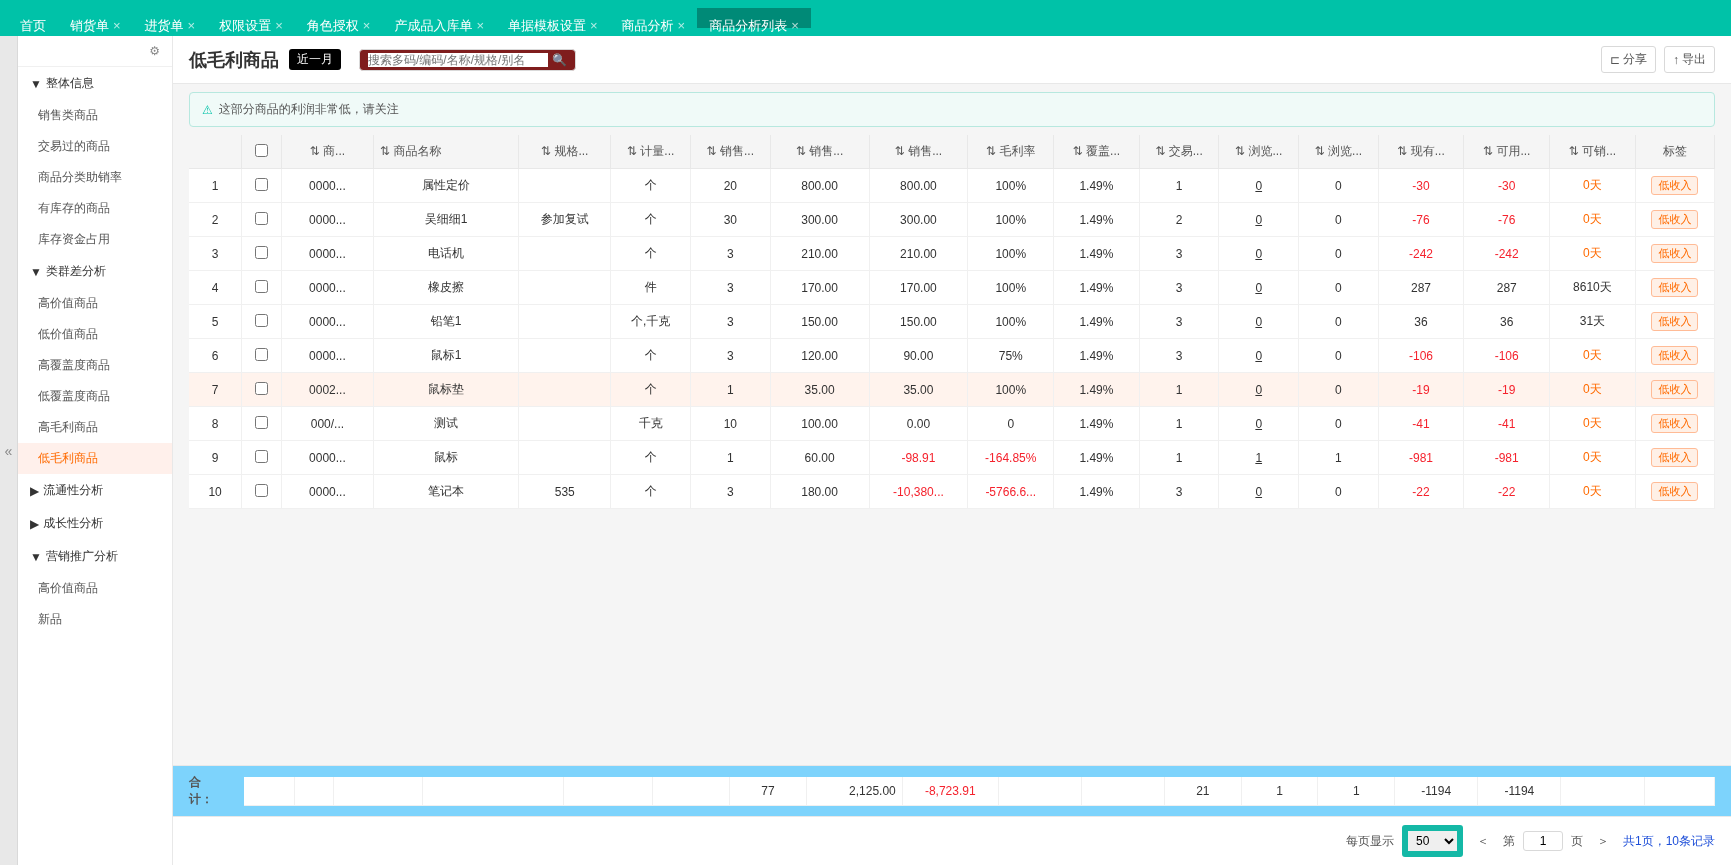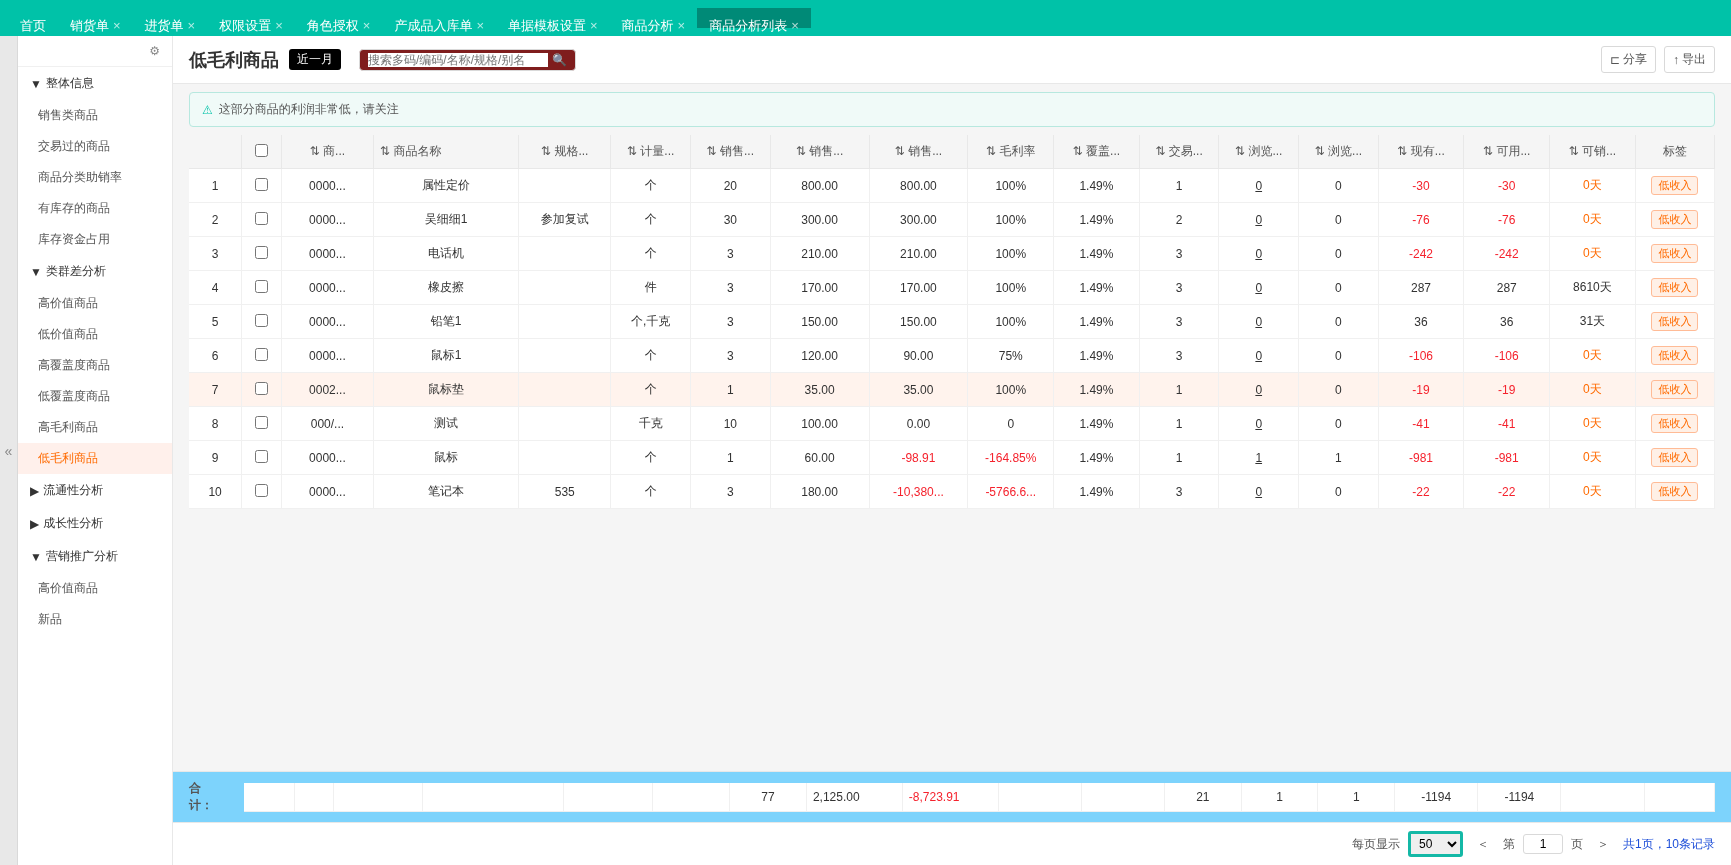--- a/index.html
+++ b/index.html
@@ -52,21 +52,21 @@
     .tag-low-income { background: #fff0e6; color: #ff6a00; border: 1px solid #ffbb96; }
     .underline { text-decoration: underline; cursor: pointer; color: #333; }
 
     
     .table-footer { background: #7dd3fc; border-top: 1px solid #e8e8e8; padding: 8px 16px; display: flex; align-items: center; }
     .footer-label { font-weight: bold; color: #555; margin-right: 20px; }
 
     
     .pagination-bar { background: #fff; border-top: 1px solid #e8e8e8; padding: 8px 16px; display: flex; align-items: center; justify-content: flex-end; gap: 8px; font-size: 12px; }
     .page-size-label { color: #555; }
-    .page-size-select { border: 3px solid #14b8a6; border-radius: 3px; padding: 2px 4px; font-size: 12px; }
+    .page-size-select { border: 6px solid #14b8a6; border-radius: 3px; padding: 2px 4px; font-size: 12px; }
     .page-nav { color: #555; cursor: pointer; padding: 2px 6px; }
     .page-input { border: 1px solid #d9d9d9; border-radius: 3px; width: 40px; text-align: center; padding: 2px 4px; font-size: 12px; }
     .page-info { color: #1d4ed8; }
 
     
     .sidebar-collapse { width: 18px; background: #e8e8e8; cursor: pointer; display: flex; align-items: center; justify-content: center; color: #888; font-size: 14px; border-right: 1px solid #d9d9d9; }
     input[type="checkbox"] { cursor: pointer; }
 
     .col-num { width: 40px; }
     .col-check { width: 30px; }
@@ -422,22 +422,22 @@
         <table style="width:100%; border-collapse:collapse; font-size:12px;">
           <tbody>
             <tr>
               <td style="width:40px;"></td>
               <td style="width:30px;"></td>
               <td style="width:70px;"></td>
               <td style="width:110px;"></td>
               <td style="width:70px;"></td>
               <td style="width:60px;"></td>
               <td style="width:60px; text-align:center;">77</td>
-              <td style="width:75px; text-align:left;">2,125.00</td>
-              <td style="width:75px; text-align:left; color:#f5222d;">-8,723.91</td>
+              <td style="width:75px; text-align:right;">2,125.00</td>
+              <td style="width:75px; text-align:center; color:#f5222d;">-8,723.91</td>
               <td style="width:65px;"></td>
               <td style="width:65px;"></td>
               <td style="width:60px; text-align:center;">21</td>
               <td style="width:60px; text-align:center;">1</td>
               <td style="width:60px; text-align:center;">1</td>
               <td style="width:65px; text-align:center;">-1194</td>
               <td style="width:65px; text-align:center;">-1194</td>
               <td style="width:65px;"></td>
               <td style="width:55px;"></td>
             </tr>

